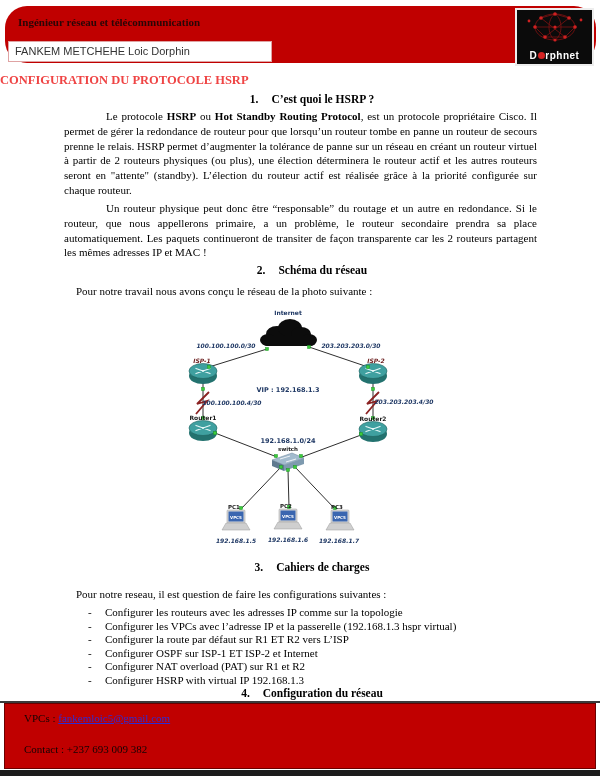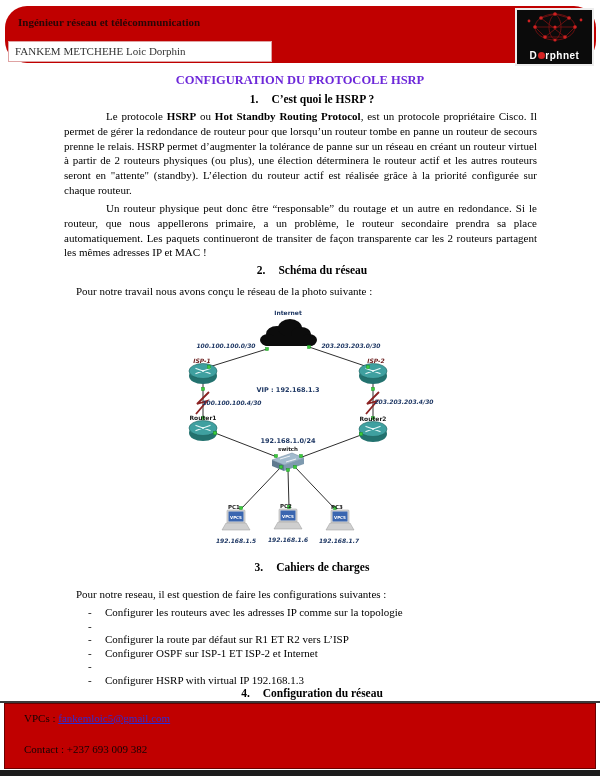--- a/index.html
+++ b/index.html
@@ -4,27 +4,27 @@
 <style>
   html,body { margin:0; padding:0; }
   body {
     width:600px; height:776px; position:relative; background:#ffffff;
     font-family:"Liberation Serif", serif; overflow:hidden;
   }
   
   .band { position:absolute; left:5px; top:6px; width:591px; height:57px; background:#C00000;border-radius:22px; }
   .role-title { position:absolute; left:13px; top:10px; font-size:11px; font-weight:bold; color:#2a0606; }
   .name-box { position:absolute; left:8px; top:41px; width:264px; height:21px; background:#ffffff; border:1px solid #dfa3a3; box-sizing:border-box; }
-  .name-box span { display:block; font-family:Liberation Serif, serif; font-size:11px; color:#333; line-height:19px; padding-left:6px; }
+  .name-box span { display:block; font-family:Liberation Sans, sans-serif; font-size:11px; color:#333; line-height:19px; padding-left:6px; }
   .logo-box { position:absolute; left:515px; top:8px; width:79px; height:58px; background:#0b0b0b; border:2px solid #ededed; box-sizing:border-box; }
   .logo-glyph { position:absolute; left:4px; top:1px; }
   .logo-text { position:absolute; left:0; right:0; bottom:3px; text-align:center; font-family:"Liberation Sans", sans-serif; font-weight:bold; font-size:10px; color:#fff; letter-spacing:0.5px; }
   .logo-text .ldot { display:inline-block; width:7px; height:7px; border-radius:50%; background:#D42222; margin:0 0.5px; }
   
-  .doc-title { position:absolute; top:73px; left:0; width:100%; text-align:center; font-size:12.5px; font-weight:bold; color:#6d28d9; }
+  .doc-title { position:absolute; top:73px; left:0; width:100%; text-align:left; font-size:12.5px; font-weight:bold; color:#ef4444; }
   .h { position:absolute; left:0; width:100%; text-align:center; font-size:11.5px; font-weight:bold; color:#000;padding-left:12px; }
   .hnum { margin-right:13px; }
   .p { position:absolute; left:64px; width:473px; font-size:11px; line-height:14.8px; color:#000; text-align:justify; }
   .p.noj { text-align:left; }
   .indent { text-indent:42px; }
   .indent-s { text-indent:12px; }
   .bullets { position:absolute; left:88px; top:606px; width:450px; font-size:11px; color:#000; }
   .bullet { display:flex; line-height:13.5px; }
   .bullet .dash { width:17px; flex:0 0 17px; }
   
@@ -209,31 +209,33 @@
 
 <div class="p noj indent-s" style="top:587px">Pour notre reseau, il est question de faire les configurations suivantes :</div>
 
 <div class="bullets">
   <div class="bullet">
       <span class="dash">-</span>
       <span>Configurer les routeurs avec les adresses IP comme sur la topologie</span>
     </div>
   <div class="bullet">
       <span class="dash">-</span>
+      <span>Configurer les VPCs avec l’adresse IP et la passerelle (192.168.1.3 hspr virtual)</span>
     </div>
   <div class="bullet">
       <span class="dash">-</span>
       <span>Configurer la route par défaut sur R1 ET R2 vers L’ISP</span>
     </div>
   <div class="bullet">
       <span class="dash">-</span>
       <span>Configurer OSPF sur ISP-1 ET ISP-2 et Internet</span>
     </div>
   <div class="bullet">
       <span class="dash">-</span>
+      <span>Configurer NAT overload (PAT) sur R1 et R2</span>
     </div>
   <div class="bullet">
       <span class="dash">-</span>
       <span>Configurer HSRP with virtual IP 192.168.1.3</span>
     </div>
 </div>
 
 <div class="h" style="top:687px">
   <span class="hnum">4.</span><span>Configuration du réseau</span>
 </div>

